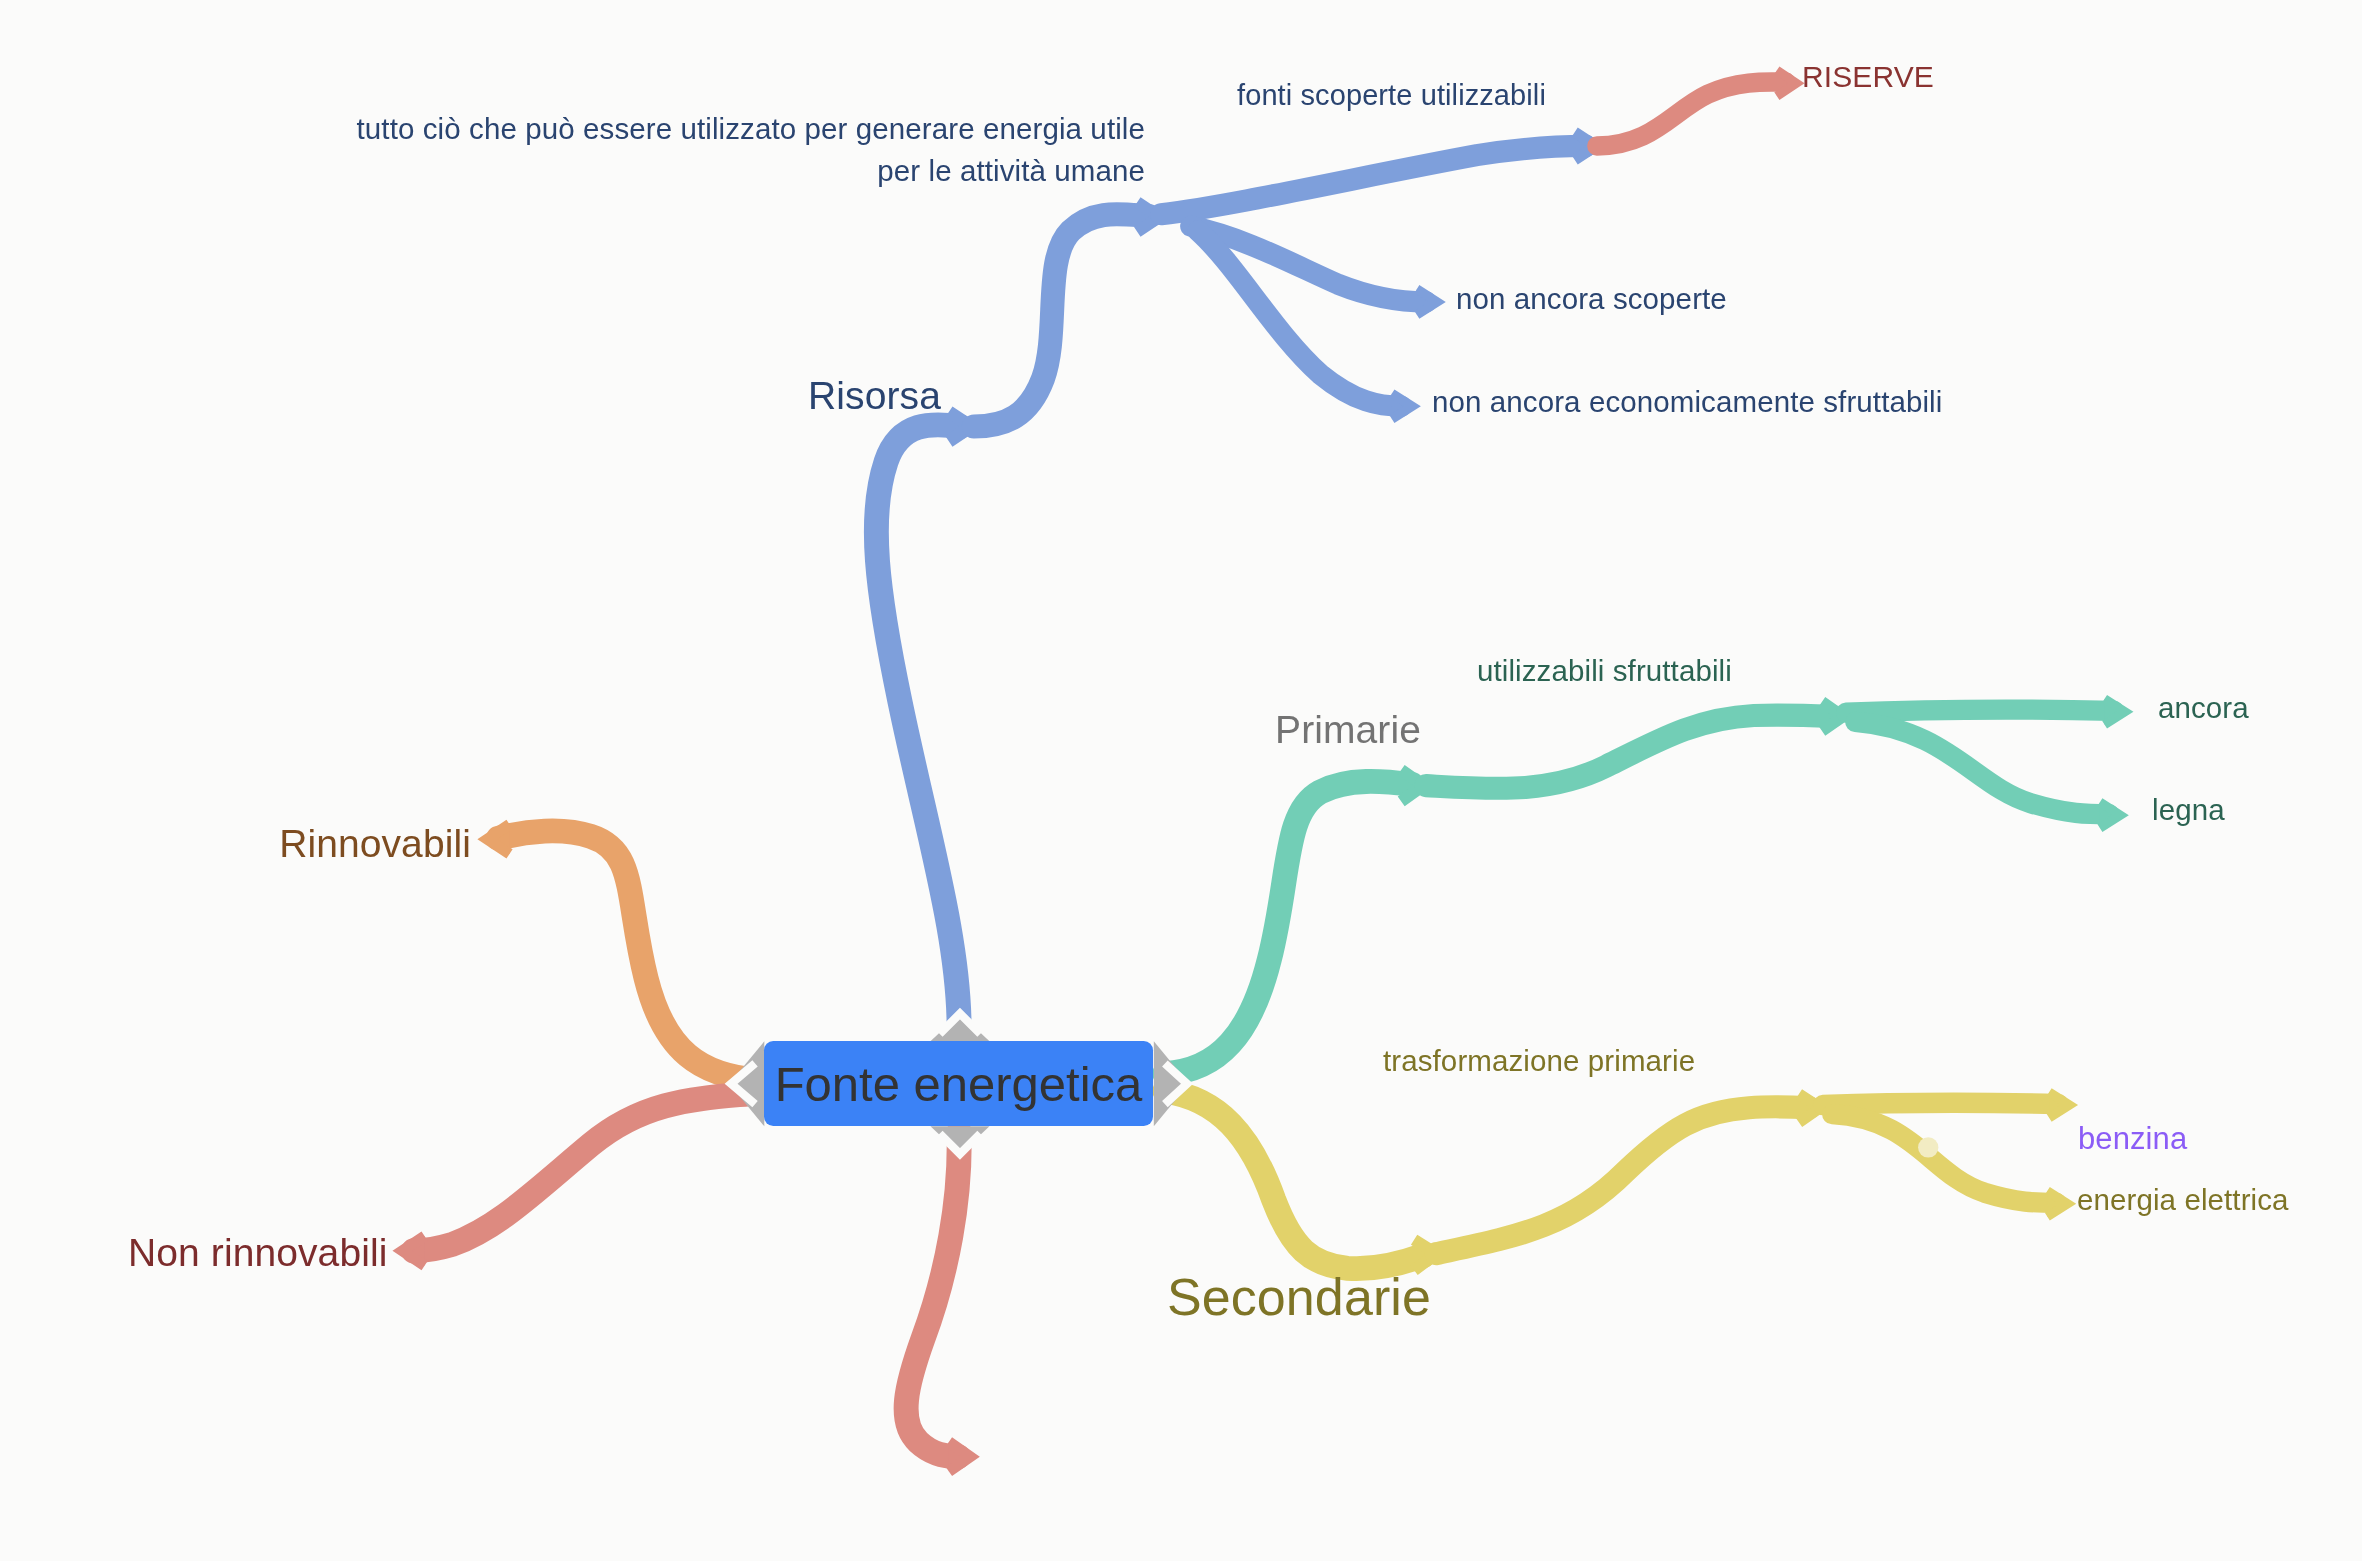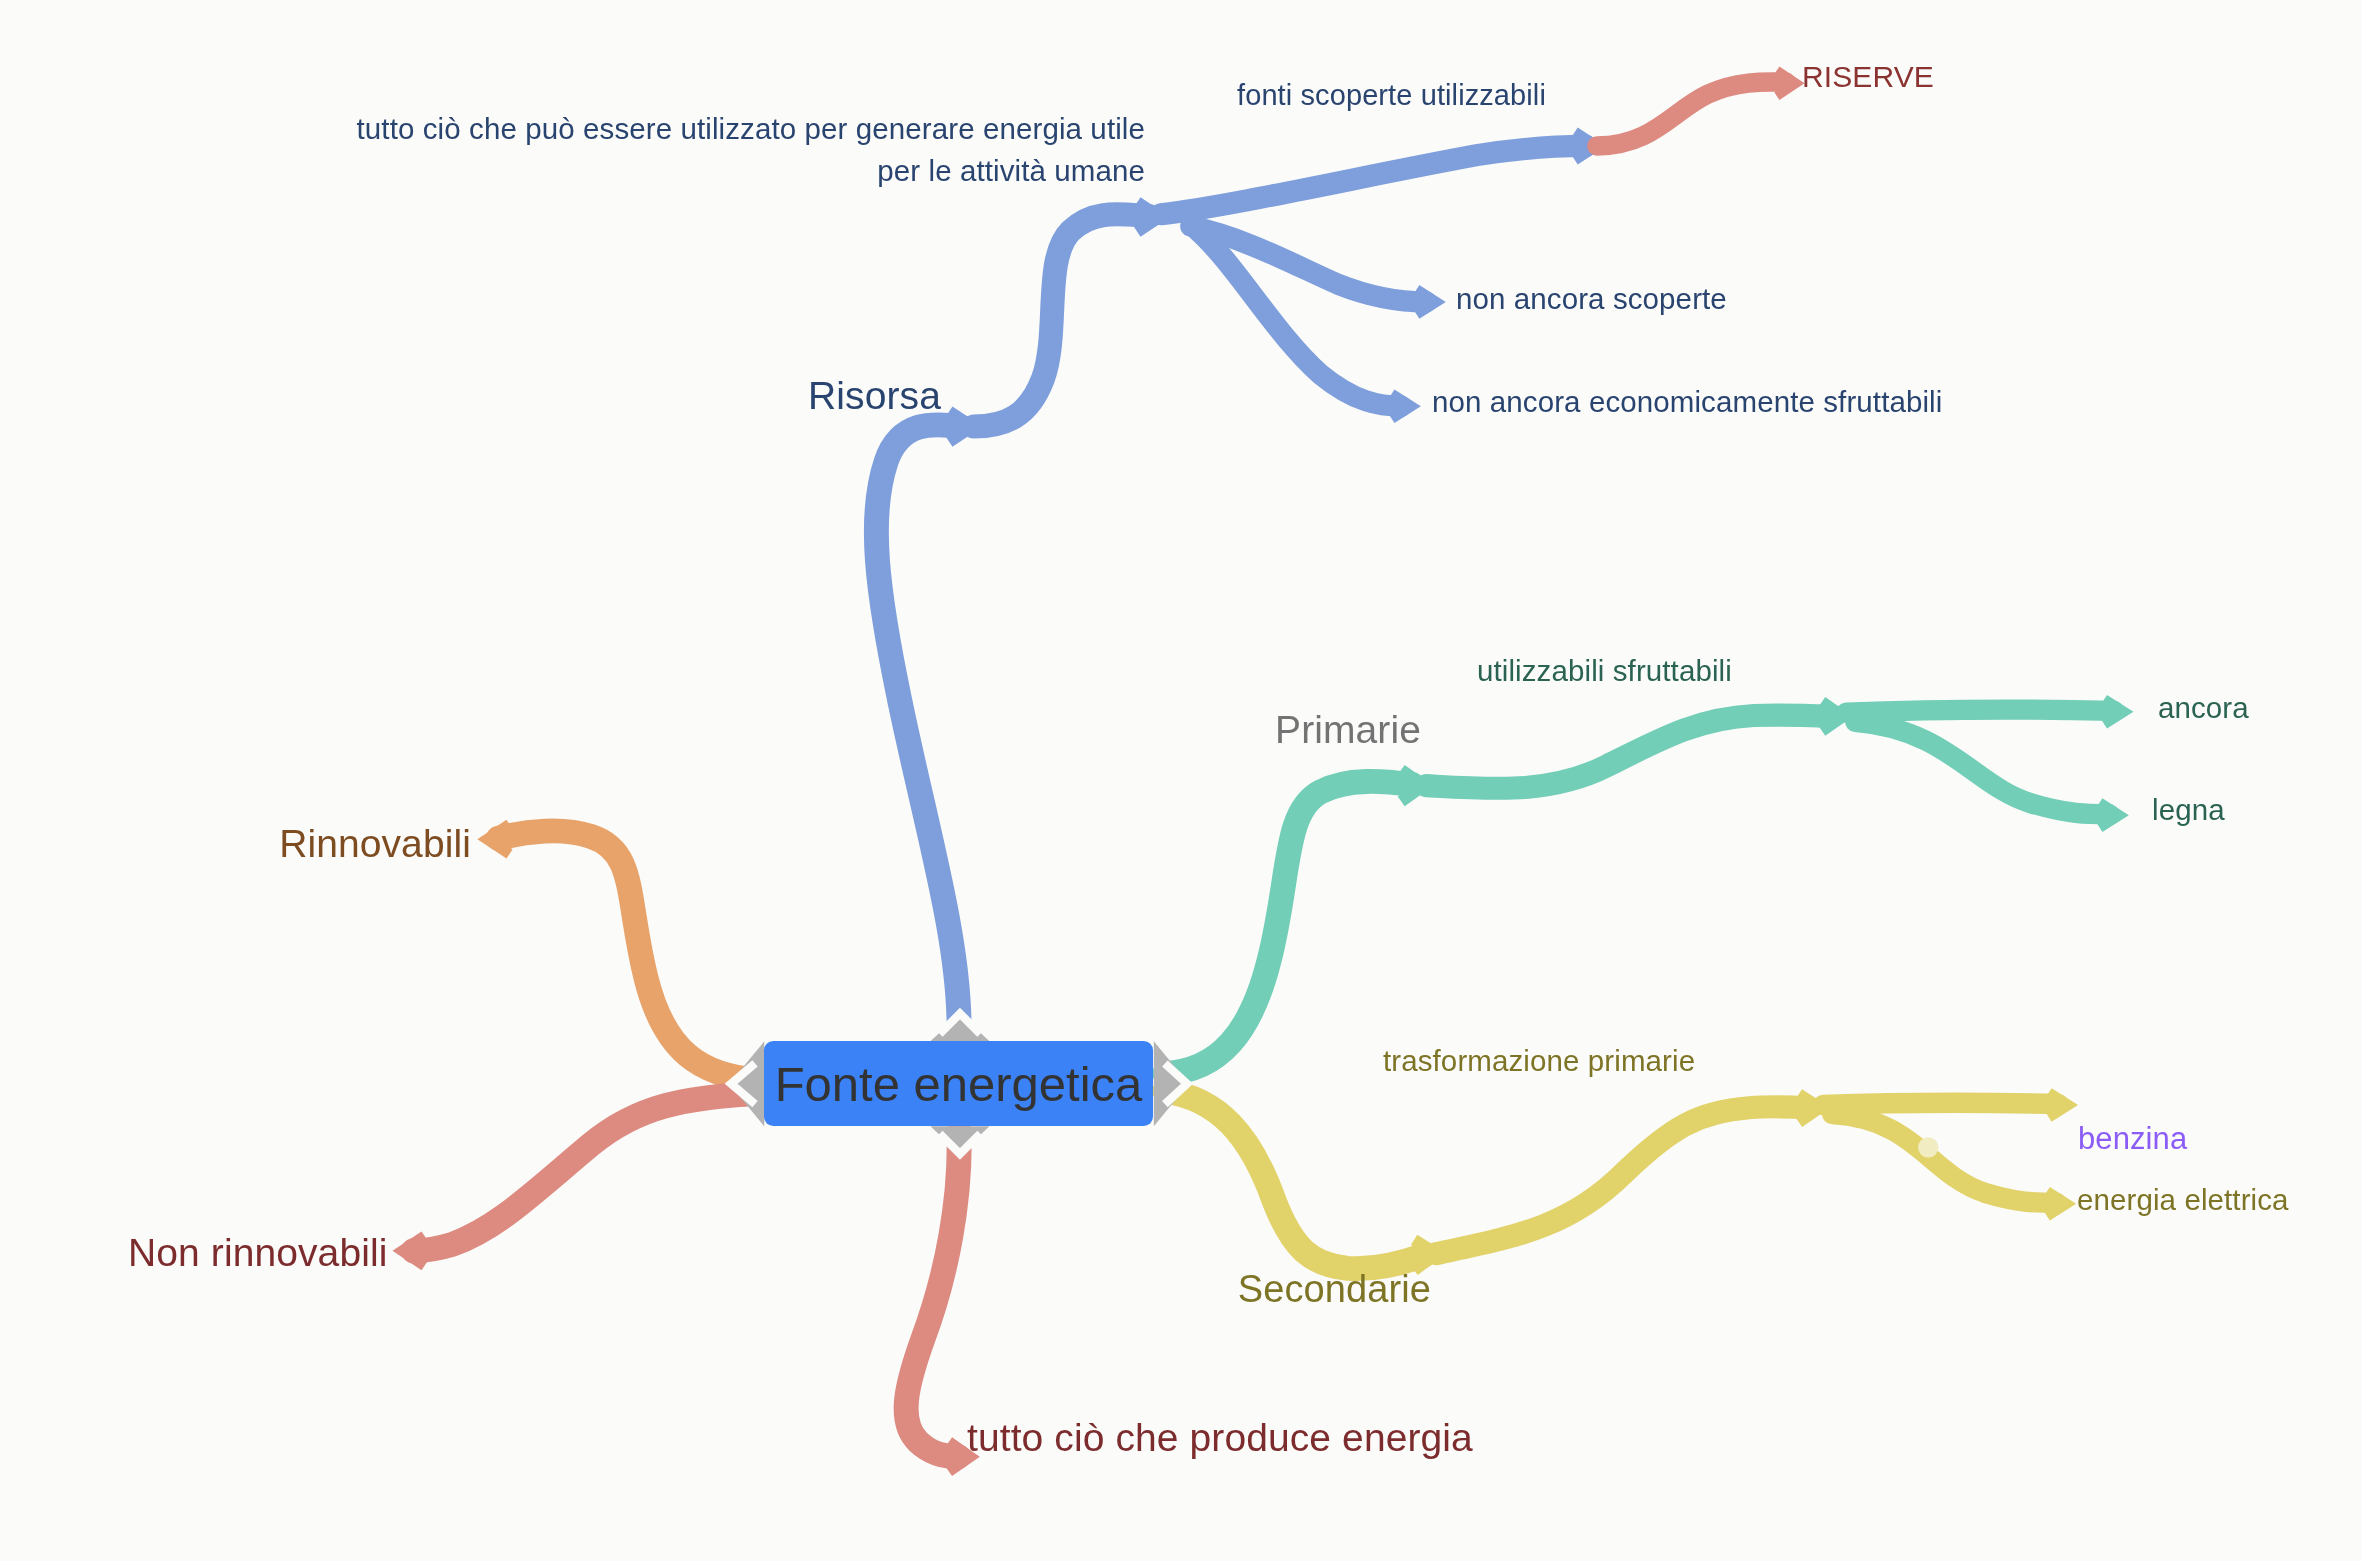--- a/index.html
+++ b/index.html
@@ -177,28 +177,27 @@
   <div class="lbl l" style="left:1432px; top:384px; font-size:29.5px; color:#2a4470;">non ancora economicamente sfruttabili</div>
 
   <div class="lbl r" style="left:923px; top:706px; width:498px; font-size:39px; color:#737373;">Primarie</div>
 
   <div class="lbl l" style="left:1477px; top:653px; font-size:29.5px; color:#2b6352;">utilizzabili sfruttabili</div>
 
   <div class="lbl l" style="left:2158px; top:690px; font-size:29.5px; color:#2b6352;">ancora</div>
 
   <div class="lbl l" style="left:2152px; top:792px; font-size:29.5px; color:#2b6352;">legna</div>
 
-  <div class="lbl r" style="left:868px; top:1266px; width:563px; font-size:38px; color:#7e7426;">Secondarie</div>
+  <div class="lbl r" style="left:868px; top:1266px; width:563px; font-size:52px; color:#7e7426;">Secondarie</div>
 
   <div class="lbl l" style="left:1383px; top:1043px; font-size:29.5px; color:#7e7426;">trasformazione primarie</div>
 
   <div class="lbl l" style="left:2078px; top:1120px; font-size:31px; color:#8b5cf6;">benzina</div>
 
   <div class="lbl l" style="left:2077px; top:1182px; font-size:29.5px; color:#7e7426;">energia elettrica</div>
 
   <div class="lbl r" style="left:74px; top:820px; width:397px; font-size:39px; color:#7d4c20;">Rinnovabili</div>
 
   <div class="lbl r" style="left:18.5px; top:1229px; width:369px; font-size:39px; color:#7c2c2c;">Non rinnovabili</div>
 
-  <div class="lbl l" style="left:967px; top:1414px; font-size:39px; color:#7c2c2c;">tutto ciò che produce energia</div>
 
 </div>
 
 
 </body></html>

